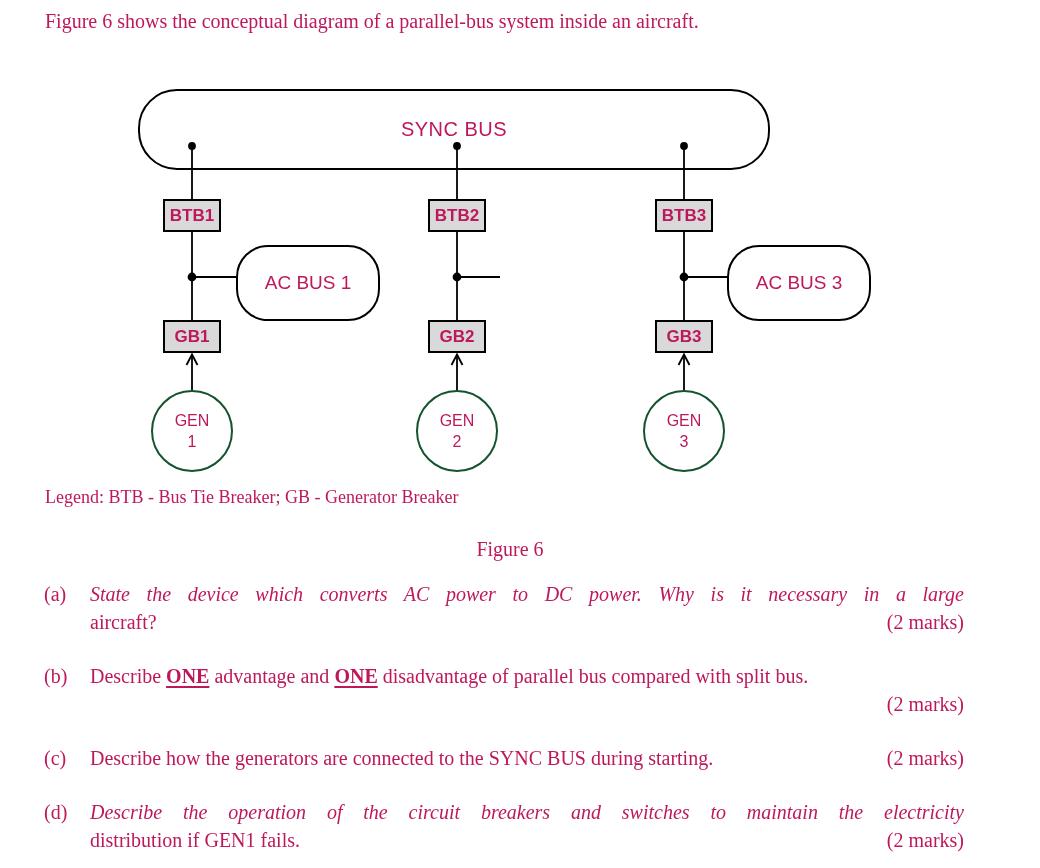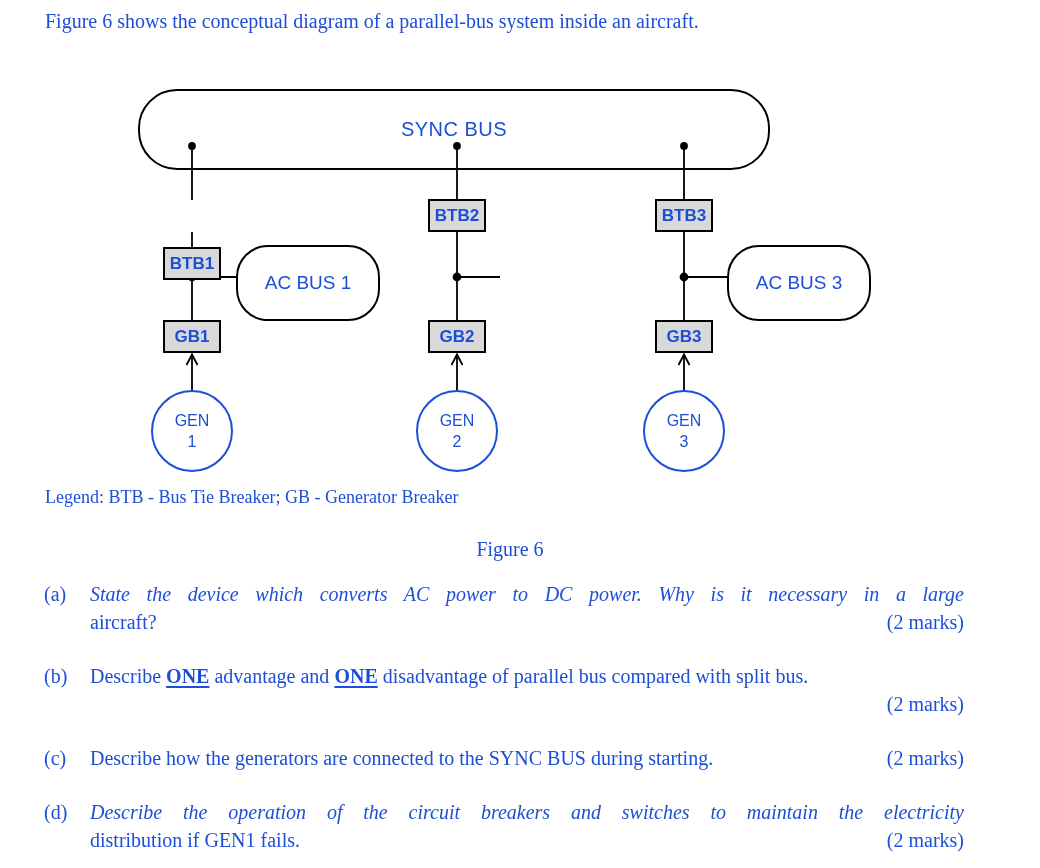--- a/index.html
+++ b/index.html
@@ -1,43 +1,43 @@
 <!DOCTYPE html>
 <html><head>
 <meta charset="utf-8">
 <style>
   html,body{margin:0;padding:0;background:#ffffff;}
   .page{position:relative;width:1040px;height:868px;background:#fff;
-        font-family:"Liberation Serif",serif;color:#1d4ed8;overflow:hidden;}
+        font-family:"Liberation Serif",serif;color:#be185d;overflow:hidden;}
 
   
   .intro{position:absolute;left:45px;top:7px;width:940px;
          font-size:20px;line-height:29px;}
 
   
   .diagram{position:absolute;left:0;top:0;width:1040px;height:500px;
            font-family:"Liberation Sans",sans-serif;padding-left:32px;}
   .syncbus{position:absolute;left:138px;top:89px;width:628px;height:77px;
            border:2px solid #000;border-radius:39px;background:#fff;
            display:flex;align-items:center;justify-content:center;
            font-size:20px;letter-spacing:.5px;}
   .wires{position:absolute;left:0;top:0;}
   .node{position:absolute;box-sizing:border-box;}
   .breaker{width:58px;height:33px;border:2px solid #000;background:#d9d9d9;
            display:flex;align-items:center;justify-content:center;
            font-size:17px;font-weight:bold;}
   .acbus{width:144px;height:76px;border:2px solid #000;border-radius:32px;
          background:#fff;display:flex;align-items:center;justify-content:center;
          font-size:19px;}
-  .gen{width:82px;height:82px;border:2px solid #1d4ed8;border-radius:50%;
+  .gen{width:82px;height:82px;border:2px solid #14532d;border-radius:50%;
        background:#fff;display:flex;flex-direction:column;align-items:center;
        justify-content:center;font-size:16px;line-height:21px;}
 
   
-  .btb1{left:163px;top:199px;margin-top:48px;} .btb2{left:428px;top:199px;} .btb3{left:655px;top:199px;}
+  .btb1{left:163px;top:199px;} .btb2{left:428px;top:199px;} .btb3{left:655px;top:199px;}
   .ac1{left:236px;top:245px;}  .ac2{left:500px;top:245px;}  .ac3{left:727px;top:245px;}
   .gb1{left:163px;top:320px;}  .gb2{left:428px;top:320px;}  .gb3{left:655px;top:320px;}
   .gen1{left:151px;top:390px;} .gen2{left:416px;top:390px;} .gen3{left:643px;top:390px;}
 
   
   .legend{position:absolute;left:45px;top:477px;font-size:18px;margin-top:10px;}
   .caption{position:absolute;left:0;top:538px;width:1020px;text-align:center;
            font-size:20px;}
 
   

